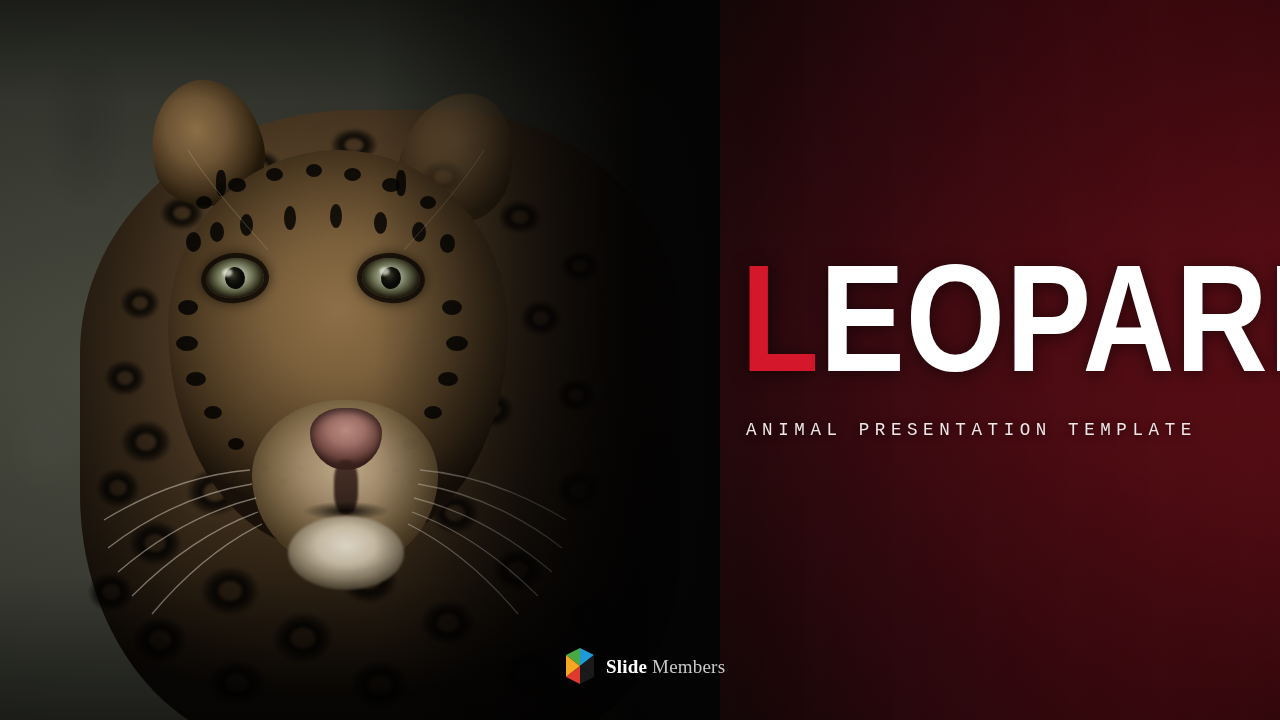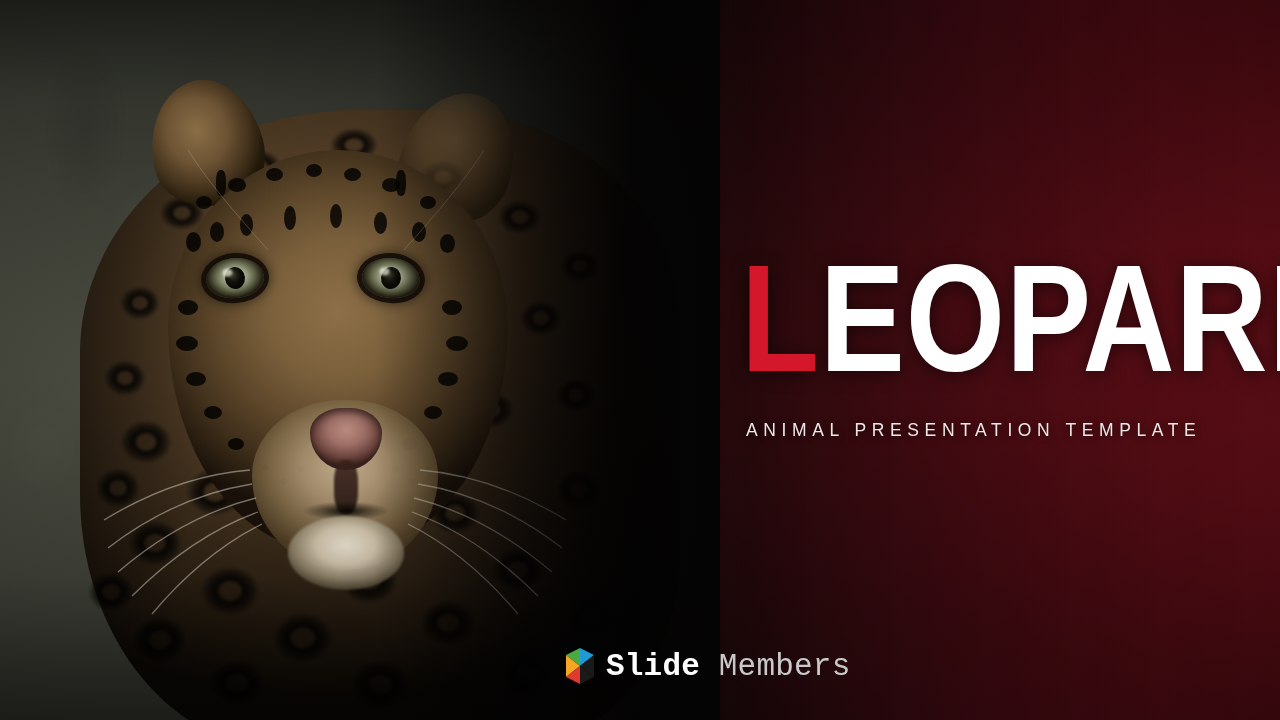--- a/index.html
+++ b/index.html
@@ -251,42 +251,42 @@
     color: #ffffff;
     white-space: nowrap;
     transform: scaleX(0.84);
     transform-origin: left center;
     text-shadow: 0 2px 18px rgba(0,0,0,.55);
   }
   .slide-title .accent { color: #d4172a; }
 
   .slide-subtitle {
     margin: 34px 0 0 5px;
-    font-family: Liberation Sans, sans-serif;
+    font-family: Liberation Mono, monospace;
     font-weight: 400;
     font-size: 17.5px;
     letter-spacing: 5.6px;
     color: #efe7e6;
     white-space: nowrap;
     text-shadow: 0 1px 6px rgba(0,0,0,.6);
   }
 
   
   .logo {
     position: absolute;
     left: 562px;
     top: 646px;
     display: flex;
     align-items: center;
     gap: 8px;
   }
   .logo-mark { width: 36px; height: 40px; display: block; }
   .logo-text {
-    font-family: Liberation Mono, monospace;
-    font-size: 31px;
+    font-family: Liberation Serif, serif;
+    font-size: 19px;
     line-height: 1;
     white-space: nowrap;
     color: #d9d9d9;
     letter-spacing: .2px;
   }
   .logo-text .b { font-weight: 700; color: #ffffff; }
   .logo-text .l { font-weight: 400; color: #c9c9c9; }
 </style>
 </head>
 <body>

